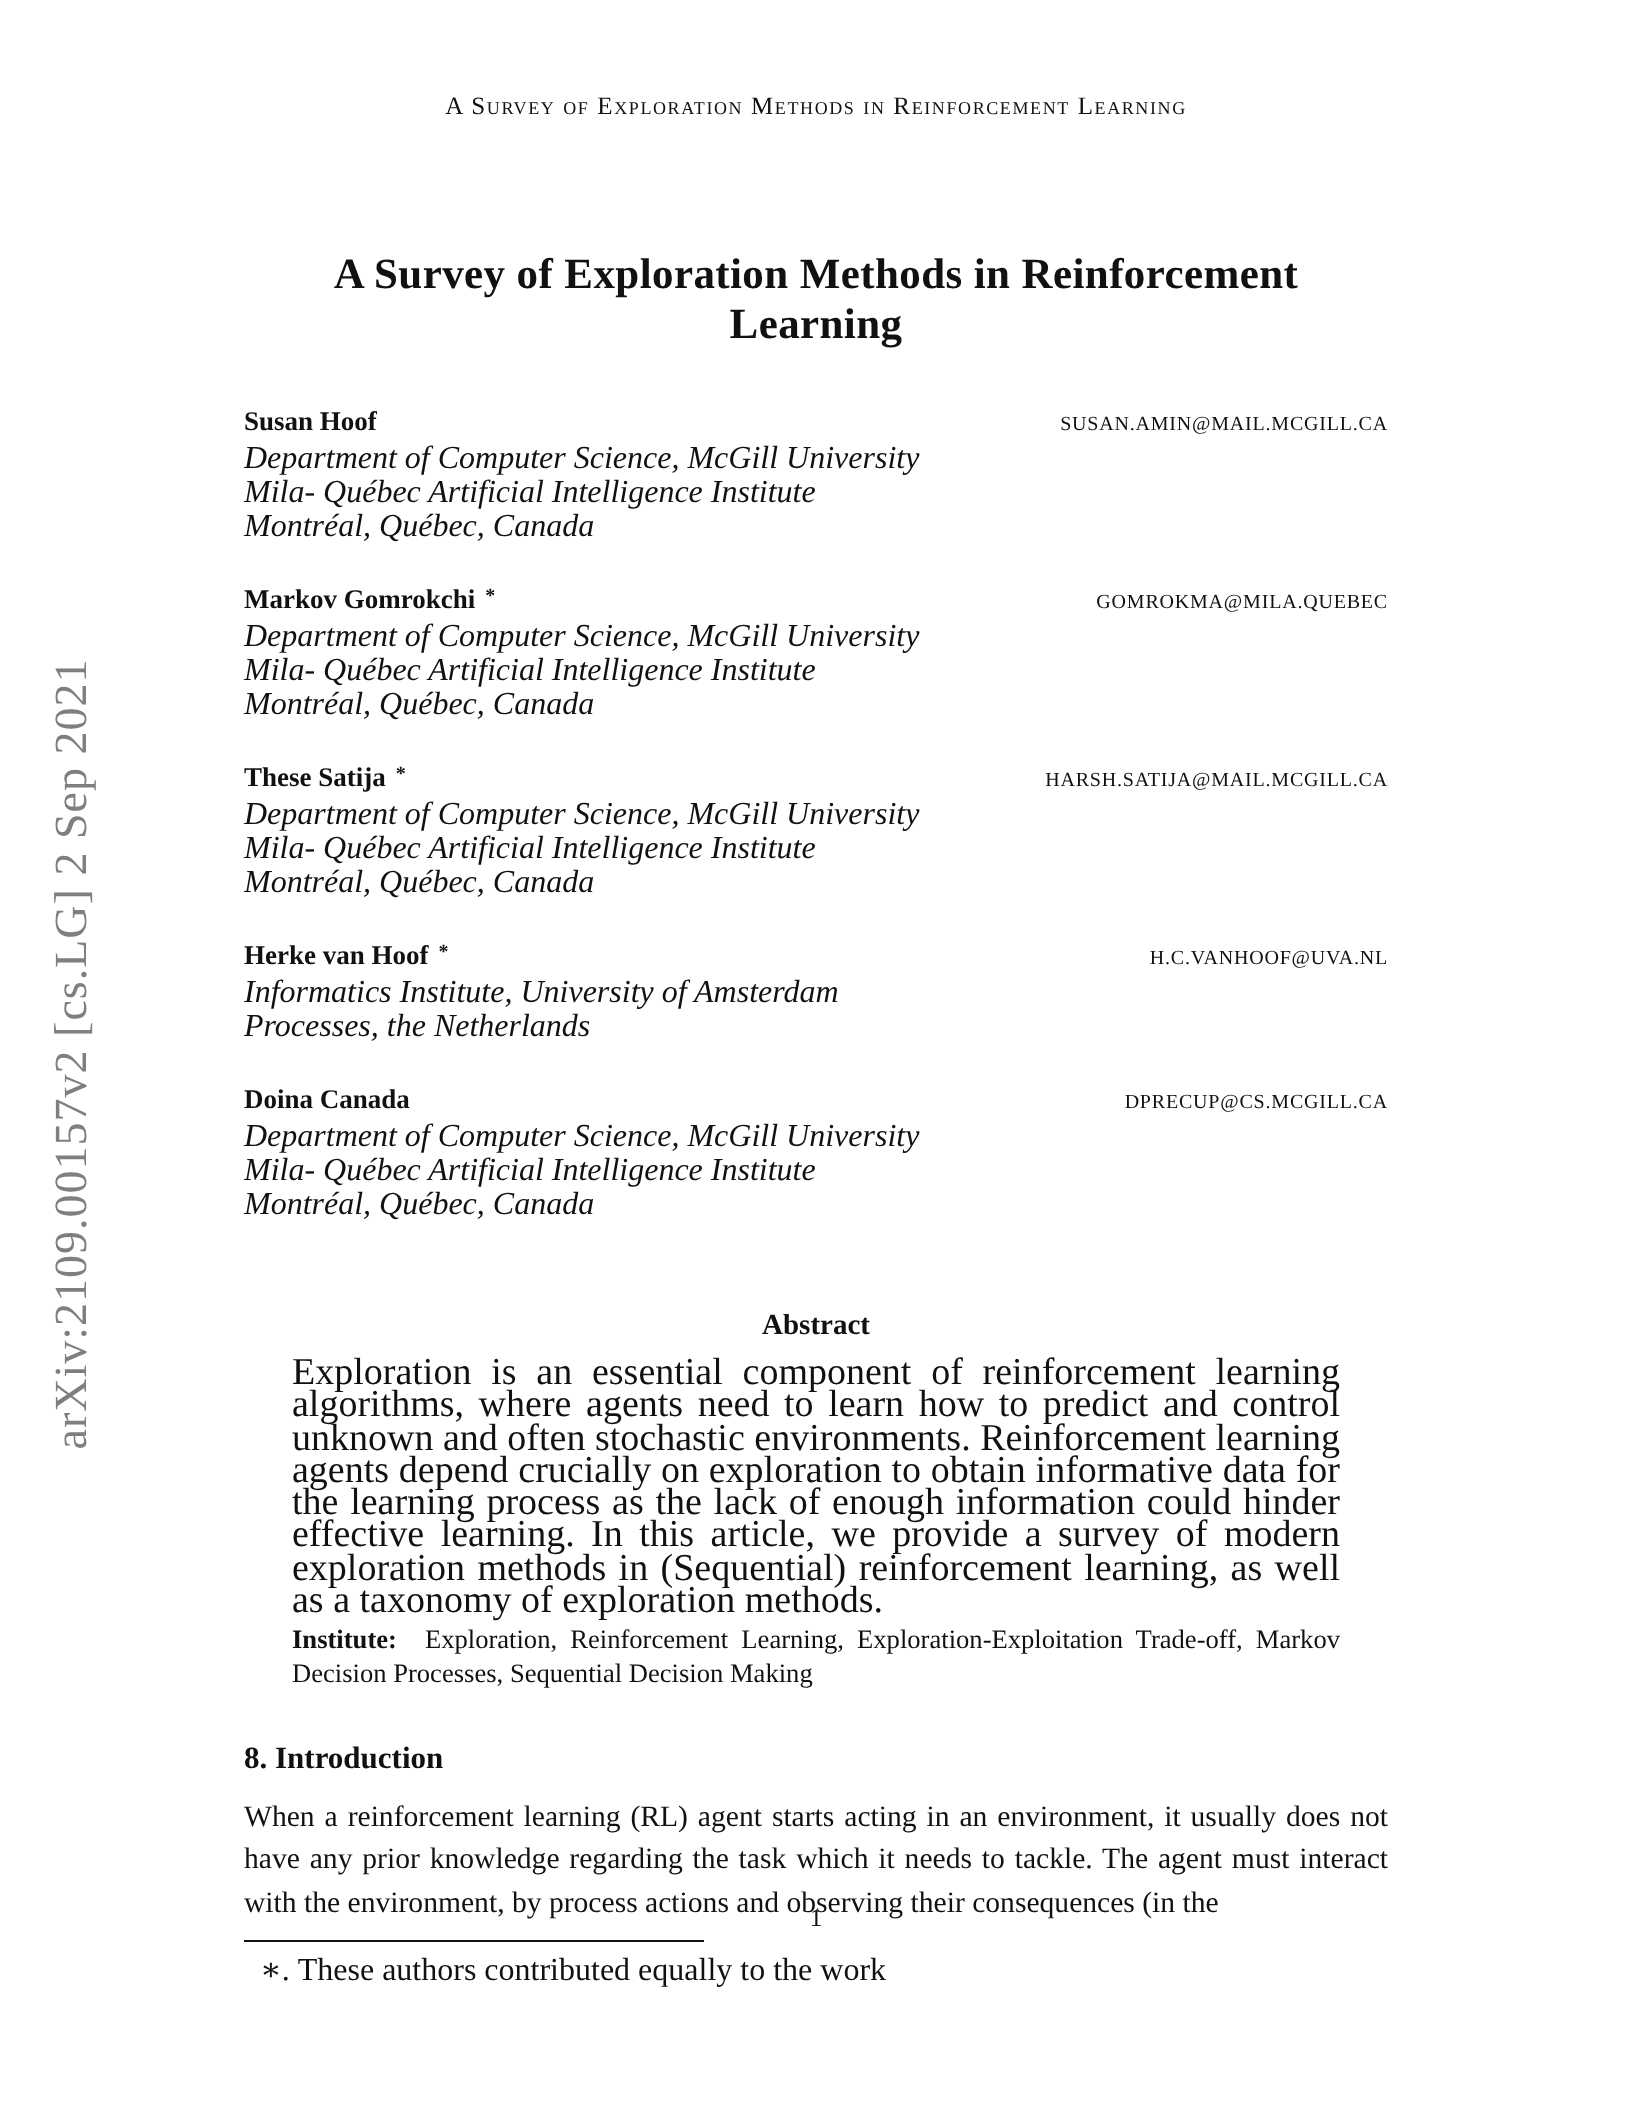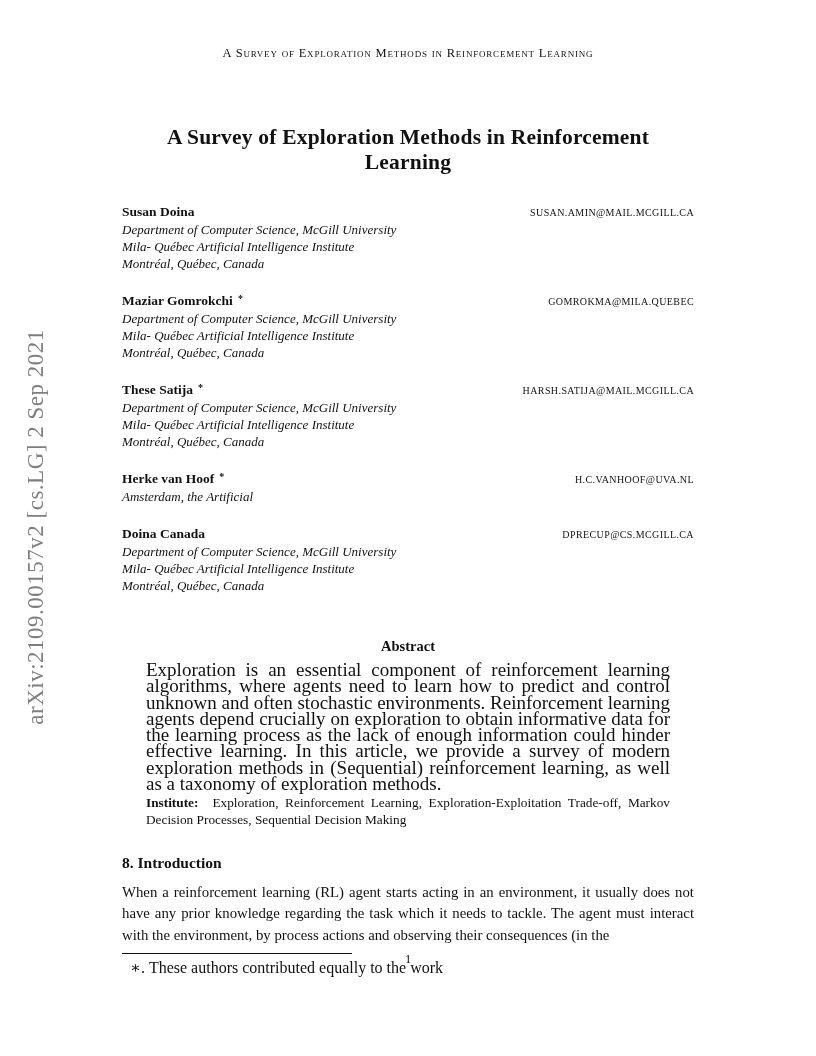--- a/index.html
+++ b/index.html
@@ -54,21 +54,21 @@
     margin-left: 5px;
     font-weight: bold;
   }
   .author-email {
     font-size: 10px;
     text-transform: uppercase;
     letter-spacing: 0.4px;
   }
   .affil-line {
     font-style: italic;
-    font-size: 13px;
+    font-size: 16px;
     line-height: 17px;
   }
   .abstract-heading {
     margin-top: 44px;
     text-align: center;
     font-size: 14.5px;
     font-weight: bold;
   }
   .abstract-body {
     margin: 7px 24px 0 24px;
@@ -125,31 +125,31 @@
   <div class="arxiv-banner">arXiv:2109.00157v2  [cs.LG]  2 Sep 2021</div>
 
   <div class="running-head">A Survey of Exploration Methods in Reinforcement Learning</div>
 
   <div class="paper-title">A Survey of Exploration Methods in Reinforcement Learning</div>
 
   <div class="authors">
 
     <div class="author-block">
       <div class="author-row">
-        <span class="author-name"><span>Susan Doina</span><span class="author-marker"></span></span>
+        <span class="author-name"><span>Susan Hoof</span><span class="author-marker"></span></span>
         <span class="author-email">susan.amin@mail.mcgill.ca</span>
       </div>
       <div class="affil-line">Department of Computer Science, McGill University</div>
       <div class="affil-line">Mila- Québec Artificial Intelligence Institute</div>
       <div class="affil-line">Montréal, Québec, Canada</div>
     </div>
 
     <div class="author-block">
       <div class="author-row">
-        <span class="author-name"><span>Maziar Gomrokchi</span><span class="author-marker">*</span></span>
+        <span class="author-name"><span>Markov Gomrokchi</span><span class="author-marker">*</span></span>
         <span class="author-email">gomrokma@mila.quebec</span>
       </div>
       <div class="affil-line">Department of Computer Science, McGill University</div>
       <div class="affil-line">Mila- Québec Artificial Intelligence Institute</div>
       <div class="affil-line">Montréal, Québec, Canada</div>
     </div>
 
     <div class="author-block">
       <div class="author-row">
         <span class="author-name"><span>These Satija</span><span class="author-marker">*</span></span>
@@ -158,21 +158,22 @@
       <div class="affil-line">Department of Computer Science, McGill University</div>
       <div class="affil-line">Mila- Québec Artificial Intelligence Institute</div>
       <div class="affil-line">Montréal, Québec, Canada</div>
     </div>
 
     <div class="author-block">
       <div class="author-row">
         <span class="author-name"><span>Herke van Hoof</span><span class="author-marker">*</span></span>
         <span class="author-email">h.c.vanhoof@uva.nl</span>
       </div>
-      <div class="affil-line">Amsterdam, the Artificial</div>
+      <div class="affil-line">Informatics Institute, University of Amsterdam</div>
+      <div class="affil-line">Processes, the Netherlands</div>
     </div>
 
     <div class="author-block">
       <div class="author-row">
         <span class="author-name"><span>Doina Canada</span><span class="author-marker"></span></span>
         <span class="author-email">dprecup@cs.mcgill.ca</span>
       </div>
       <div class="affil-line">Department of Computer Science, McGill University</div>
       <div class="affil-line">Mila- Québec Artificial Intelligence Institute</div>
       <div class="affil-line">Montréal, Québec, Canada</div>

